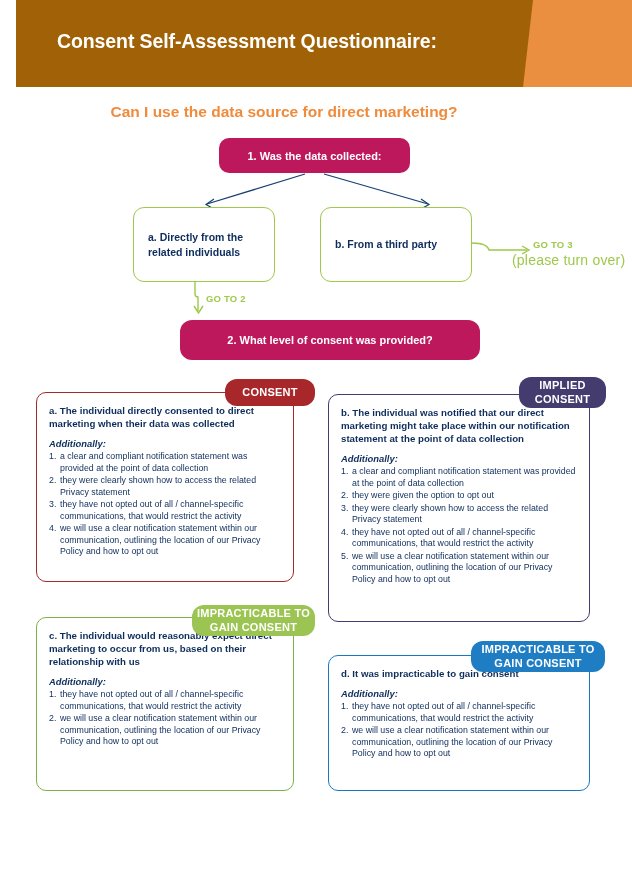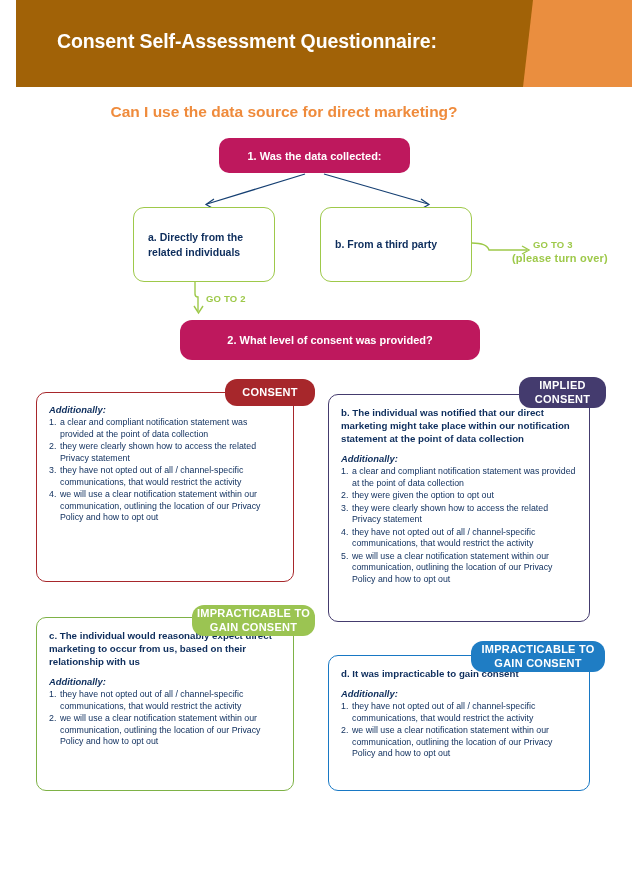--- a/index.html
+++ b/index.html
@@ -66,21 +66,21 @@
   #box-a{left:133px;top:207px;width:142px;height:75px;}
   #box-b{left:320px;top:207px;width:152px;height:75px;}
 
   .goto-label{
     position:absolute;
     color:#9ec94a;font-weight:bold;font-size:9.5px;
     letter-spacing:.2px;
   }
   #goto2{left:206px;top:293px;}
   #goto3{left:533px;top:239px;}
-  #goto3sub{left:512px;top:252px;font-weight:bold;font-size:11px;}
+  #goto3sub{left:512px;top:252px;font-weight:normal;font-size:14px;}
 
   
   .card{
     position:absolute;
     border-radius:10px;
     background:#ffffff;
     box-sizing:border-box;
     padding:11px 12px 10px 12px;
   }
   #card-a{left:36px;top:392px;width:258px;height:190px;border:1.3px solid #a7272b;}
@@ -157,20 +157,21 @@
   <div class="navy-box" id="box-q1">1. Was the data collected:</div>
   <div class="green-box" id="box-b">b. From a third party</div>
   <div class="green-box" id="box-a">a. Directly from the related individuals</div>
   <div class="goto-label" id="goto2">GO TO 2</div>
   <div class="goto-label" id="goto3">GO TO 3</div>
   <div class="goto-label" id="goto3sub">(please turn over)</div>
   <div class="navy-box" id="box-q2">2. What level of consent was provided?</div>
 
   <div class="badge" id="badge-a">CONSENT</div>
   <div class="card" id="card-a">
+    <p class="card-heading">a. The individual directly consented to direct marketing when their data was collected</p>
     <p class="card-additionally">Additionally:</p>
     <ul class="card-list">
       <li><span class="num">1.</span><span>a clear and compliant notification statement was provided at the point of data collection</span></li>
       <li><span class="num">2.</span><span>they were clearly shown how to access the related Privacy statement</span></li>
       <li><span class="num">3.</span><span>they have not opted out of all / channel-specific communications, that would restrict the activity</span></li>
       <li><span class="num">4.</span><span>we will use a clear notification statement within our communication, outlining the location of our Privacy Policy and how to opt out</span></li>
     </ul>
   </div>
 
   <div class="badge" id="badge-b">IMPLIED CONSENT</div>

